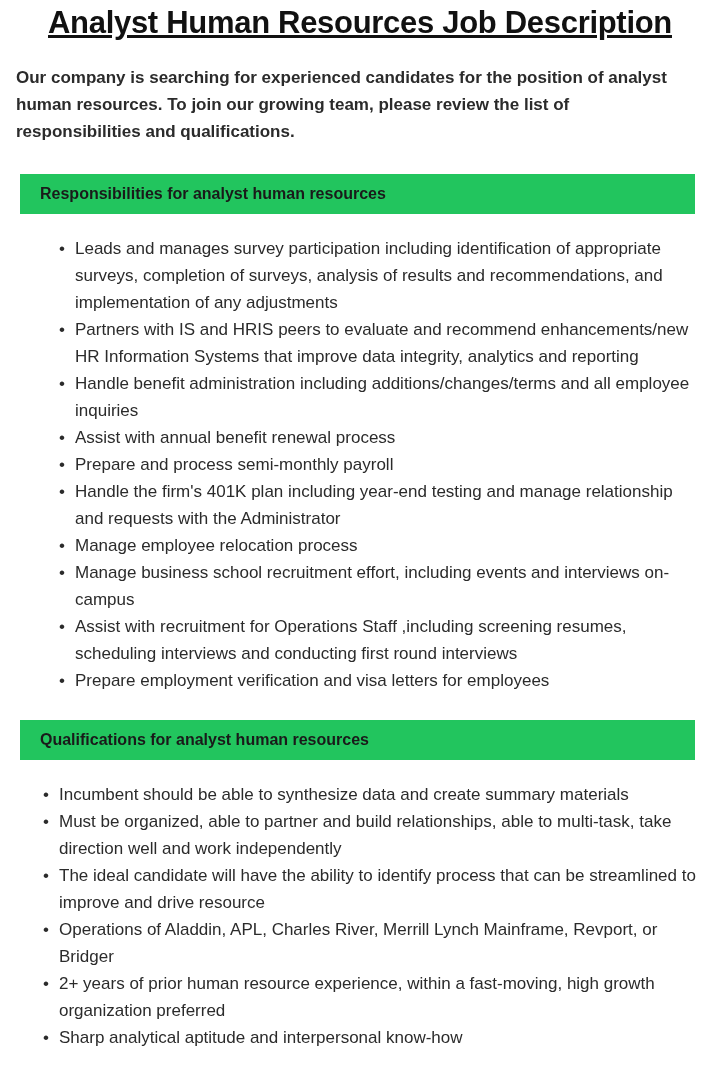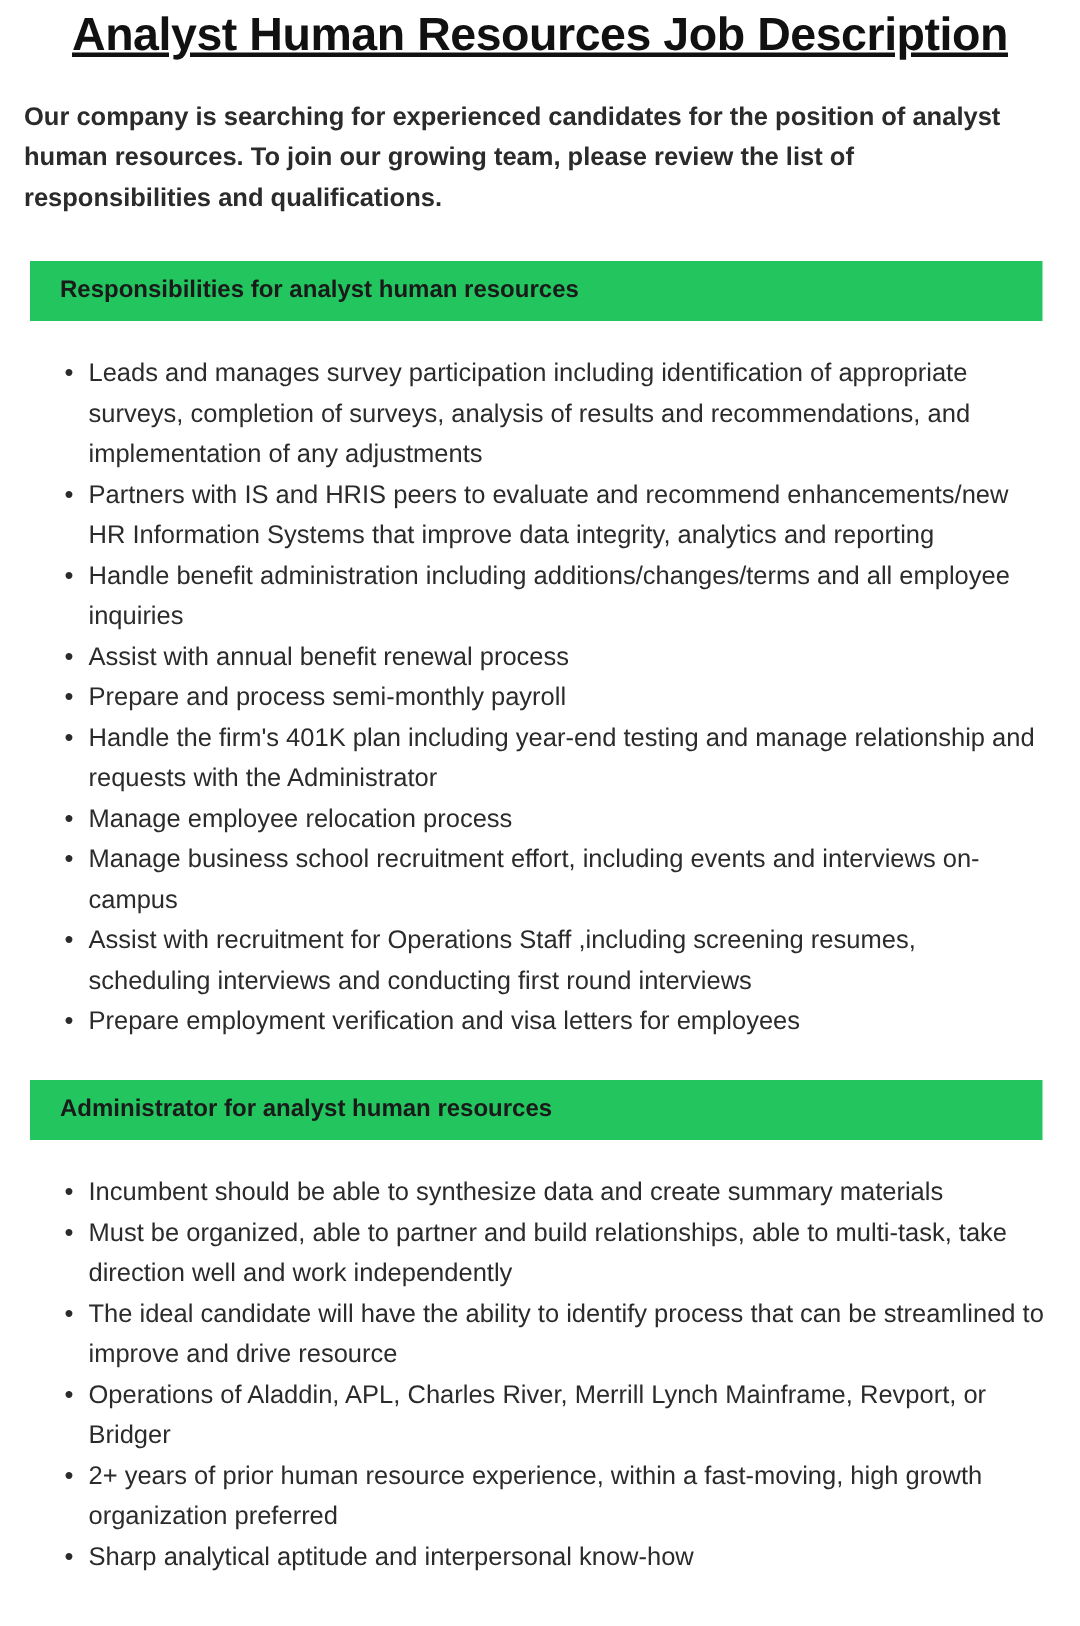--- a/index.html
+++ b/index.html
@@ -75,20 +75,21 @@
     content: "\2022";
     position: absolute;
     left: 43px;
     top: 0;
     font-size: 17px;
     line-height: 27px;
     color: #2b2b2b;
   }
   .sec-responsibilities .bullet-list {
     padding-top: 21px;
+    padding-left: 16px;
   }
   .sec-qualifications .bullet-list {
     padding-top: 21px;
   }
   .sec-responsibilities {
     padding-top: 29px;
   }
   .sec-qualifications {
     padding-top: 26px;
   }
@@ -115,21 +116,21 @@
         <li class="bullet-item">Handle the firm's 401K plan including year-end testing and manage relationship and requests with the Administrator</li>
         <li class="bullet-item">Manage employee relocation process</li>
         <li class="bullet-item">Manage business school recruitment effort, including events and interviews on-campus</li>
         <li class="bullet-item">Assist with recruitment for Operations Staff ,including screening resumes, scheduling interviews and conducting first round interviews</li>
         <li class="bullet-item">Prepare employment verification and visa letters for employees</li>
       </ul>
   </section>
 
   <section class="section sec-qualifications">
     <div class="section-header">
-      <span class="section-header-text">Administrator for analyst human resources</span>
+      <span class="section-header-text">Qualifications for analyst human resources</span>
     </div>
     <ul class="bullet-list" id="qualifications-list">
         <li class="bullet-item">Incumbent should be able to synthesize data and create summary materials</li>
         <li class="bullet-item">Must be organized, able to partner and build relationships, able to multi-task, take direction well and work independently</li>
         <li class="bullet-item">The ideal candidate will have the ability to identify process that can be streamlined to improve and drive resource</li>
         <li class="bullet-item">Operations of Aladdin, APL, Charles River, Merrill Lynch Mainframe, Revport, or Bridger</li>
         <li class="bullet-item">2+ years of prior human resource experience, within a fast-moving, high growth organization preferred</li>
         <li class="bullet-item">Sharp analytical aptitude and interpersonal know-how</li>
       </ul>
   </section>

